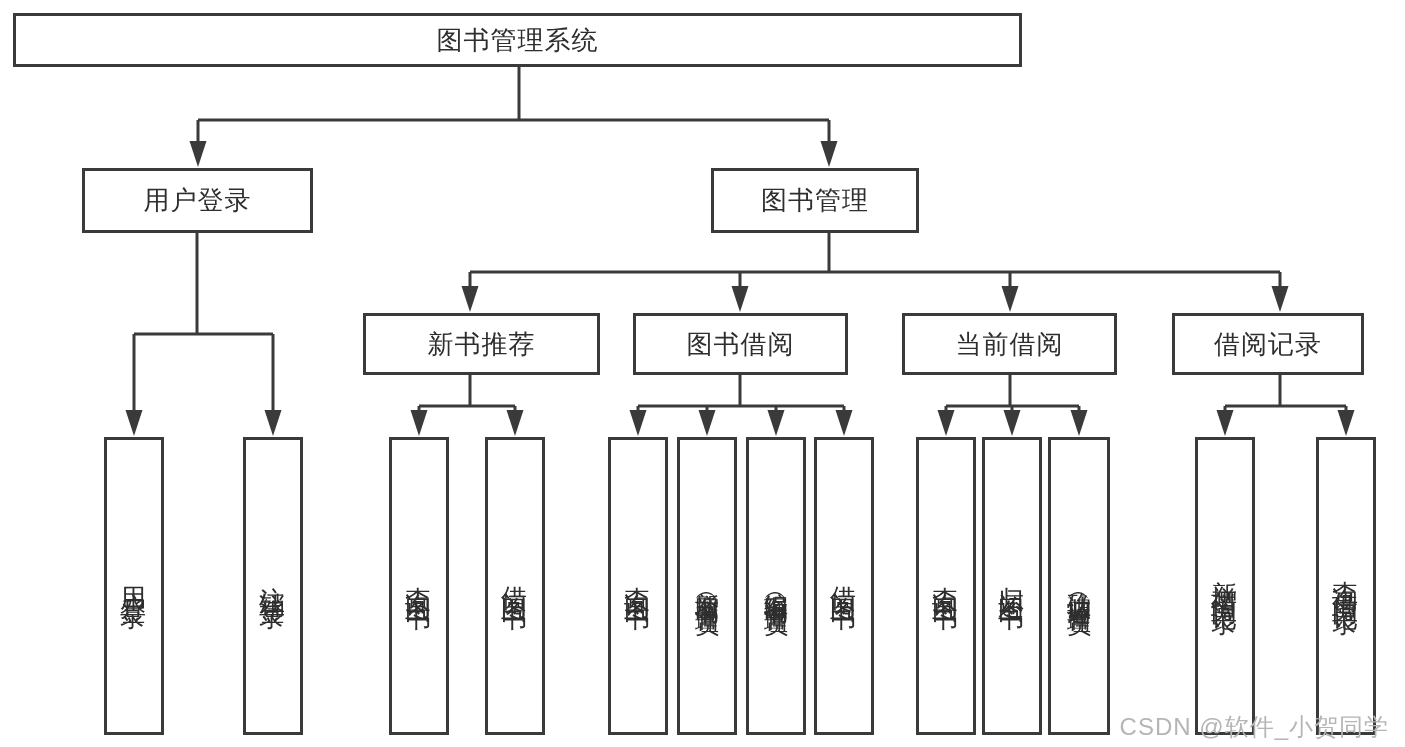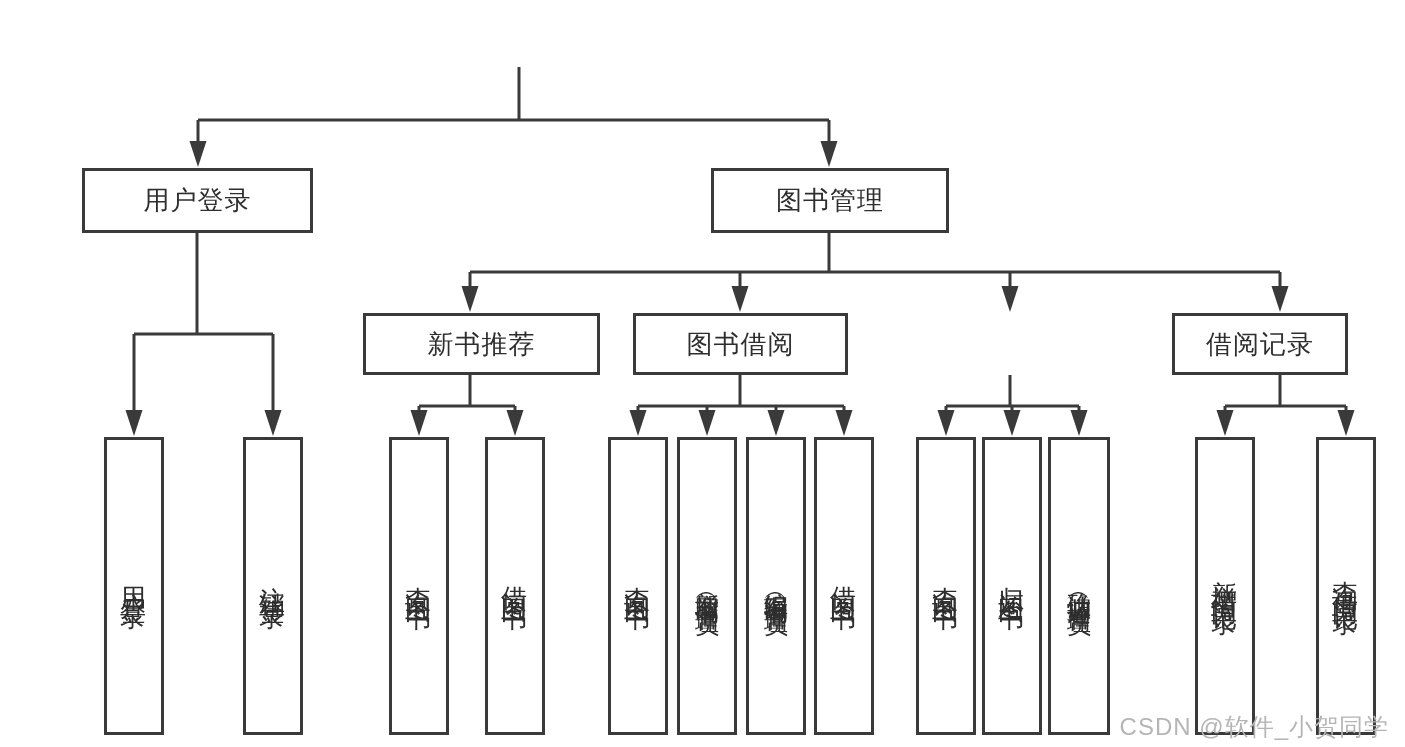--- a/index.html
+++ b/index.html
@@ -32,25 +32,25 @@
     display: flex;
     align-items: center;
     justify-content: center;
     font-size: 26px;
     color: var(--text);
     letter-spacing: 1px;
     white-space: nowrap;
   }
   .node-root   { left: 13px;   top: 13px;  width: 1009px; height: 54px; }
   .node-l2-a   { left: 82px;   top: 168px; width: 231px;  height: 65px; }
-  .node-l2-b   { left: 711px;  top: 168px; width: 238px;  height: 65px; }
+  .node-l2-b   { left: 711px;  top: 168px; width: 208px;  height: 65px; }
   .node-l3-0   { left: 363px;  top: 313px; width: 237px;  height: 62px; }
   .node-l3-1   { left: 633px;  top: 313px; width: 215px;  height: 62px; }
   .node-l3-2   { left: 902px;  top: 313px; width: 215px;  height: 62px; }
-  .node-l3-3   { left: 1172px; top: 313px; width: 176px;  height: 62px; }
+  .node-l3-3   { left: 1172px; top: 313px; width: 192px;  height: 62px; }
   .vbox {
     position: absolute;
     top: 437px;
     width: 60px;
     height: 298px;
     border: 3px solid var(--line);
     background: var(--background);
     display: flex;
     align-items: center;
     justify-content: center;
@@ -140,34 +140,40 @@
       <polygon points="1070.5,410 1087.5,410 1079,436"></polygon>
     </g>
 
     <g>
       <path d="M1280 375 V406 M1225 406 H1346 M1225 406 V417 M1346 406 V417"></path>
       <polygon points="1216.5,410 1233.5,410 1225,436"></polygon>
       <polygon points="1337.5,410 1354.5,410 1346,436"></polygon>
     </g>
   </svg>
 
+  <div class="hbox node-root">
+    <span>图书管理系统</span>
+  </div>
 
   <div class="hbox node-l2-a">
     <span>用户登录</span>
   </div>
   <div class="hbox node-l2-b">
     <span>图书管理</span>
   </div>
 
   <div class="hbox node-l3-0">
     <span>新书推荐</span>
   </div>
   <div class="hbox node-l3-1">
     <span>图书借阅</span>
   </div>
+  <div class="hbox node-l3-2">
+    <span>当前借阅</span>
+  </div>
   <div class="hbox node-l3-3">
     <span>借阅记录</span>
   </div>
 
   <div class="vbox leaf-a1">
     <span class="vtext">用户登录</span>
   </div>
   <div class="vbox leaf-a2">
     <span class="vtext">注销登录</span>
   </div>

